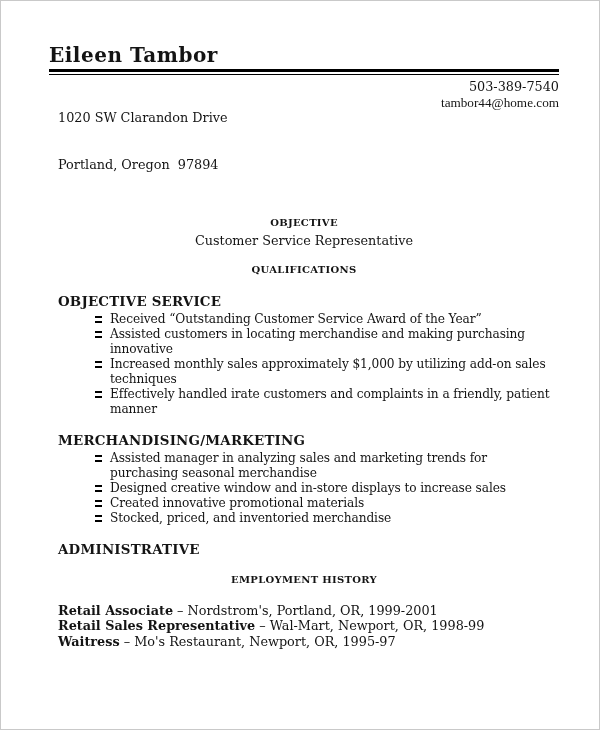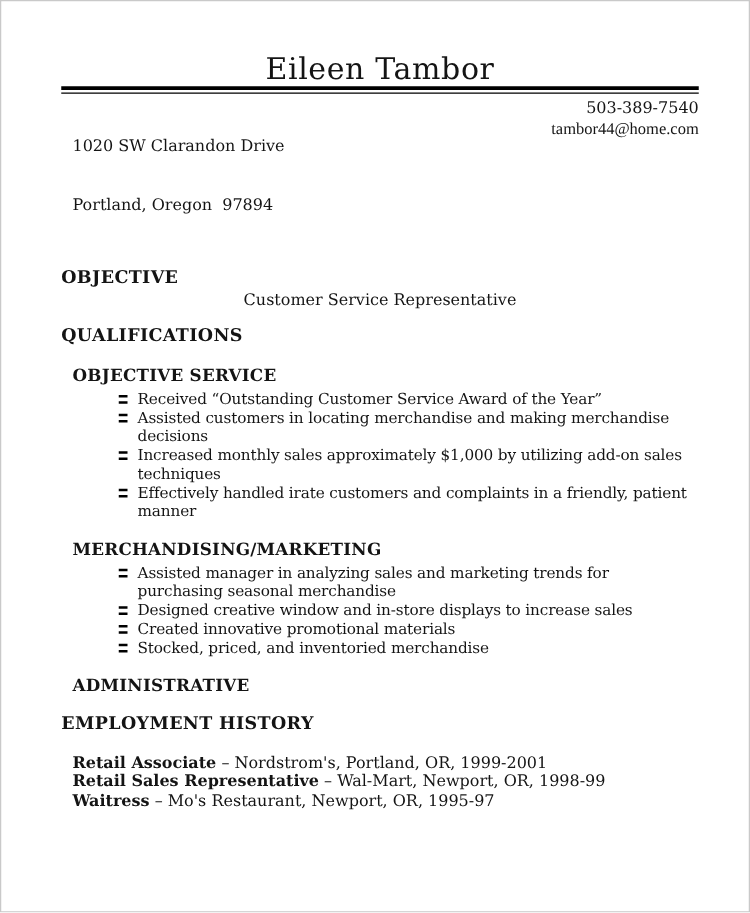--- a/index.html
+++ b/index.html
@@ -8,43 +8,43 @@
     border:1px solid #c9c9c9;
     background:#ffffff;
     padding:42px 40px 0 48px;
     font-family:"DejaVu Serif", serif;
     color:#141414;
     overflow:hidden;
   }
 
   
   .name {
-    text-align:center;
-    font-size:24px; font-weight:normal; line-height:25px;
+    text-align:left;
+    font-size:20px; font-weight:bold; line-height:25px;
     letter-spacing:0.5px;
   }
   .rule {
     margin-top:1px;
     border-top:3px solid #000;
     border-bottom:1.5px solid #000;
     height:2px;
   }
   .contact {
     display:flex; justify-content:space-between;
     margin-top:4px;
     font-size:12.8px; line-height:15.5px;
   }
   .contact-left { margin-left:9px; white-space:pre; }
   .contact-right { text-align:right; }
   .email { font-family:"Liberation Serif", serif; font-size:13.2px; }
 
   
   h2 {
-    margin:0; text-align:left;
-    font-size:14px; font-weight:bold; line-height:17px;
+    margin:0; text-align:center;
+    font-size:10px; font-weight:bold; line-height:17px;
     letter-spacing:0.3px;
   }
   .objective-title   { margin-top:11px; }
   .centered-line {
     margin:2px 0 0; text-align:center;
     font-size:12.8px; line-height:15.5px;
   }
   .qualifications-title { margin-top:12px; }
   .employment-title     { margin-top:14px; }
 
@@ -103,21 +103,21 @@
 
   <section>
     <h3>OBJECTIVE SERVICE</h3>
     <ul>
       <li>
           <span class="blt"></span>
           <span class="blt-text">Received “Outstanding Customer Service Award of the Year”</span>
         </li>
       <li>
           <span class="blt"></span>
-          <span class="blt-text">Assisted customers in locating merchandise and making merchandise decisions</span>
+          <span class="blt-text">Assisted customers in locating merchandise and making purchasing innovative</span>
         </li>
       <li>
           <span class="blt"></span>
           <span class="blt-text">Increased monthly sales approximately $1,000 by utilizing add-on sales techniques</span>
         </li>
       <li>
           <span class="blt"></span>
           <span class="blt-text">Effectively handled irate customers and complaints in a friendly, patient manner</span>
         </li>
     </ul>

